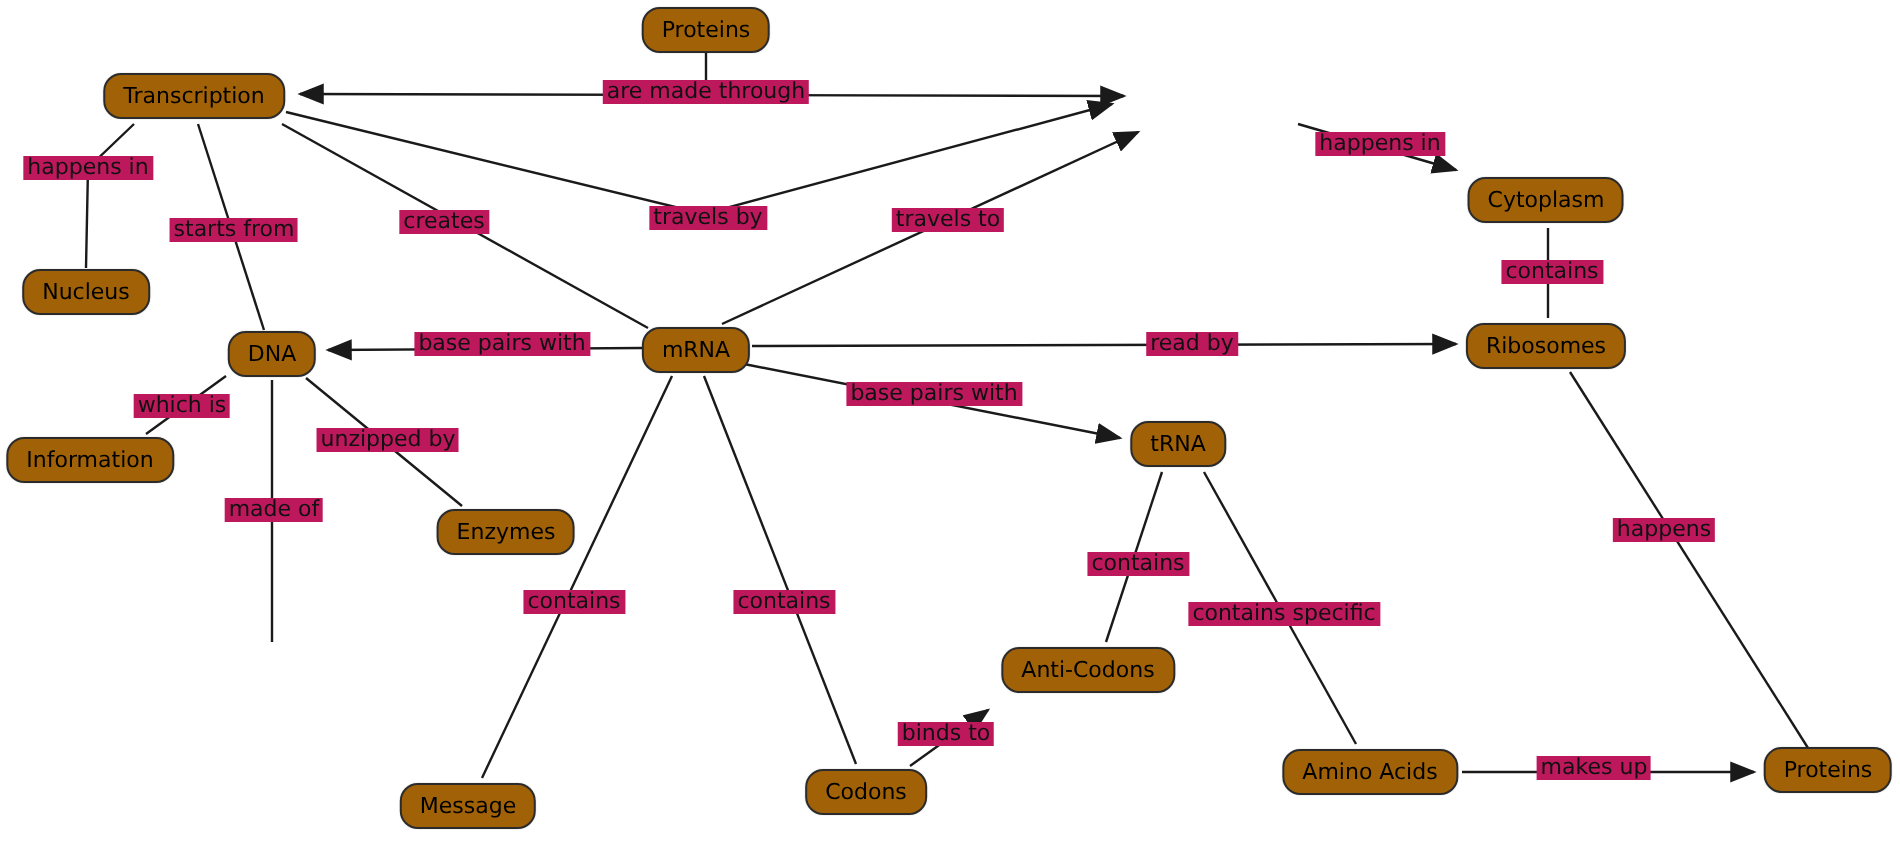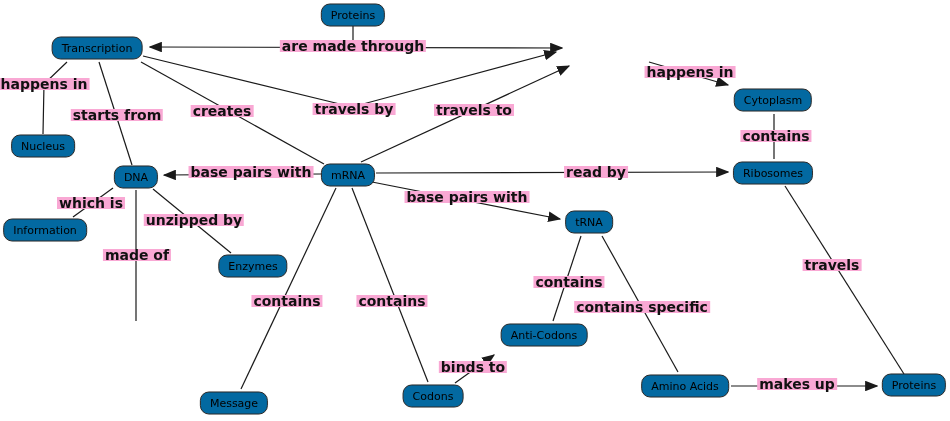--- a/index.html
+++ b/index.html
@@ -7,40 +7,39 @@
     position:relative;
     width:950px;height:421px;
     background:#ffffff;
     font-family:"DejaVu Sans","Liberation Sans",sans-serif;
     overflow:hidden;
   }
   #wires{position:absolute;left:0;top:0;width:950px;height:421px;}
   .node{
     position:absolute;
     transform:translate(-50%,-50%);
-    background:#0369a1;
+    background:#a16207;
     border:1.3px solid #2b2b2b;
     border-radius:9px;
     padding:4px 9px;
     font-size:11px;
     line-height:13px;
     color:#000000;
     white-space:nowrap;
     box-shadow:0 0 0 0.5px rgba(0,0,0,0.05);
   }
   .link-label{
     position:absolute;
     transform:translate(-50%,-50%);
-    background:#f9a8d4;
+    background:#be185d;
     padding:0 2px;
-    font-size:14px;
+    font-size:11px;
     line-height:12px;
     color:#111111;
     white-space:nowrap;
-    font-weight:bold;
   }
 </style>
 </head>
 <body>
 
 <div id="canvas">
 
   <svg id="wires" viewBox="0 0 950 421" xmlns="http://www.w3.org/2000/svg">
     <defs>
       <marker id="arr" viewBox="0 0 10 8" refX="9" refY="4" markerWidth="11" markerHeight="9" orient="auto-start-reverse">
@@ -106,21 +105,21 @@
   <span class="link-label" style="left:251px;top:172px">base pairs with</span>
   <span class="link-label" style="left:596px;top:172px">read by</span>
   <span class="link-label" style="left:91px;top:203px">which is</span>
   <span class="link-label" style="left:194px;top:220px">unzipped by</span>
   <span class="link-label" style="left:467px;top:197px">base pairs with</span>
   <span class="link-label" style="left:137px;top:255px">made of</span>
   <span class="link-label" style="left:287px;top:301px">contains</span>
   <span class="link-label" style="left:392px;top:301px">contains</span>
   <span class="link-label" style="left:569px;top:282px">contains</span>
   <span class="link-label" style="left:642px;top:307px">contains specific</span>
-  <span class="link-label" style="left:832px;top:265px">travels</span>
+  <span class="link-label" style="left:832px;top:265px">happens</span>
   <span class="link-label" style="left:473px;top:367px">binds to</span>
   <span class="link-label" style="left:797px;top:384px">makes up</span>
 
   <div class="node" style="left:353px;top:15px">Proteins</div>
   <div class="node" style="left:97px;top:48px">Transcription</div>
   <div class="node" style="left:773px;top:100px">Cytoplasm</div>
   <div class="node" style="left:43px;top:146px">Nucleus</div>
   <div class="node" style="left:136px;top:177px">DNA</div>
   <div class="node" style="left:348px;top:175px">mRNA</div>
   <div class="node" style="left:773px;top:173px">Ribosomes</div>

